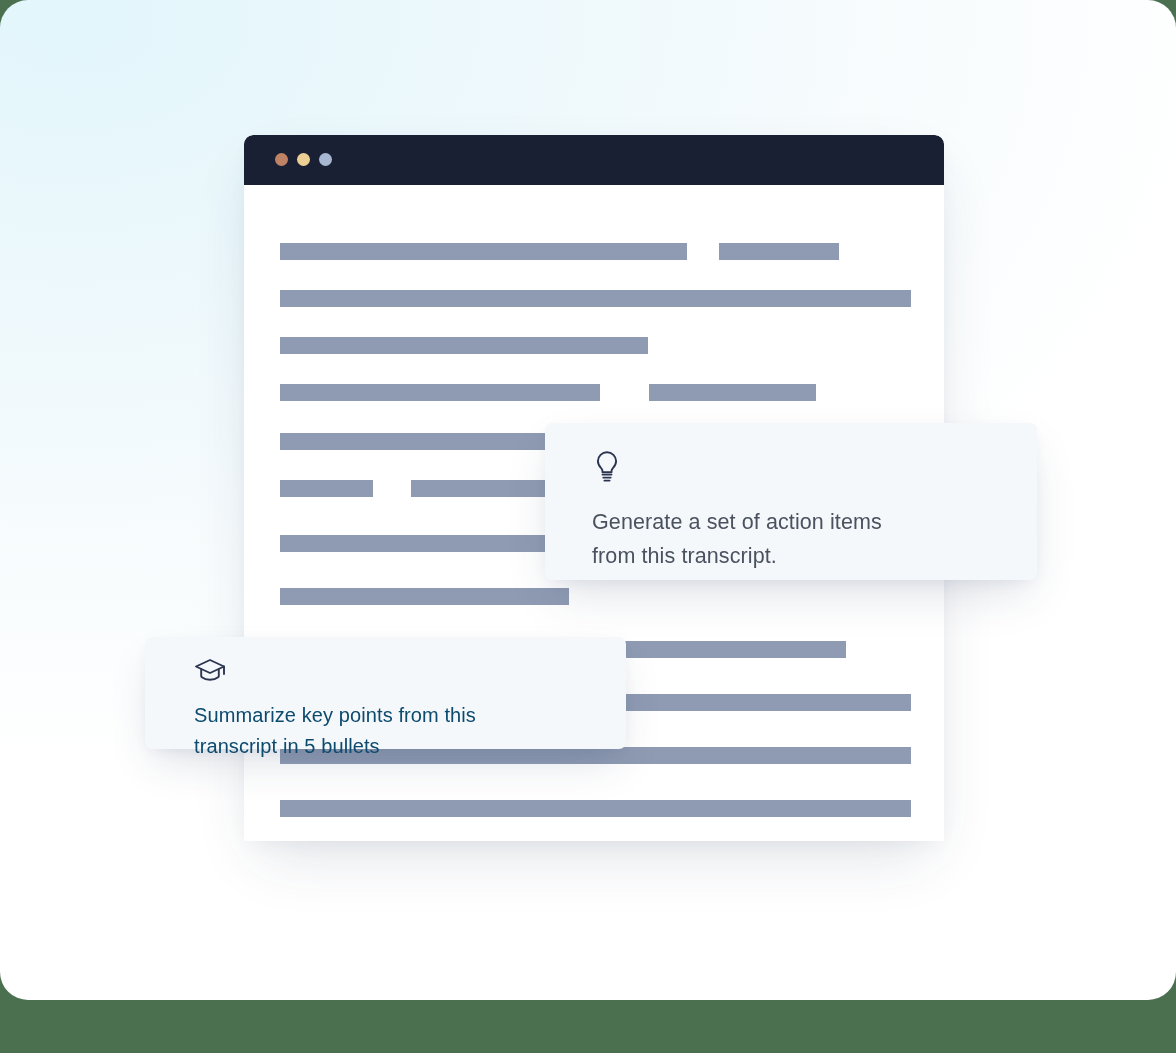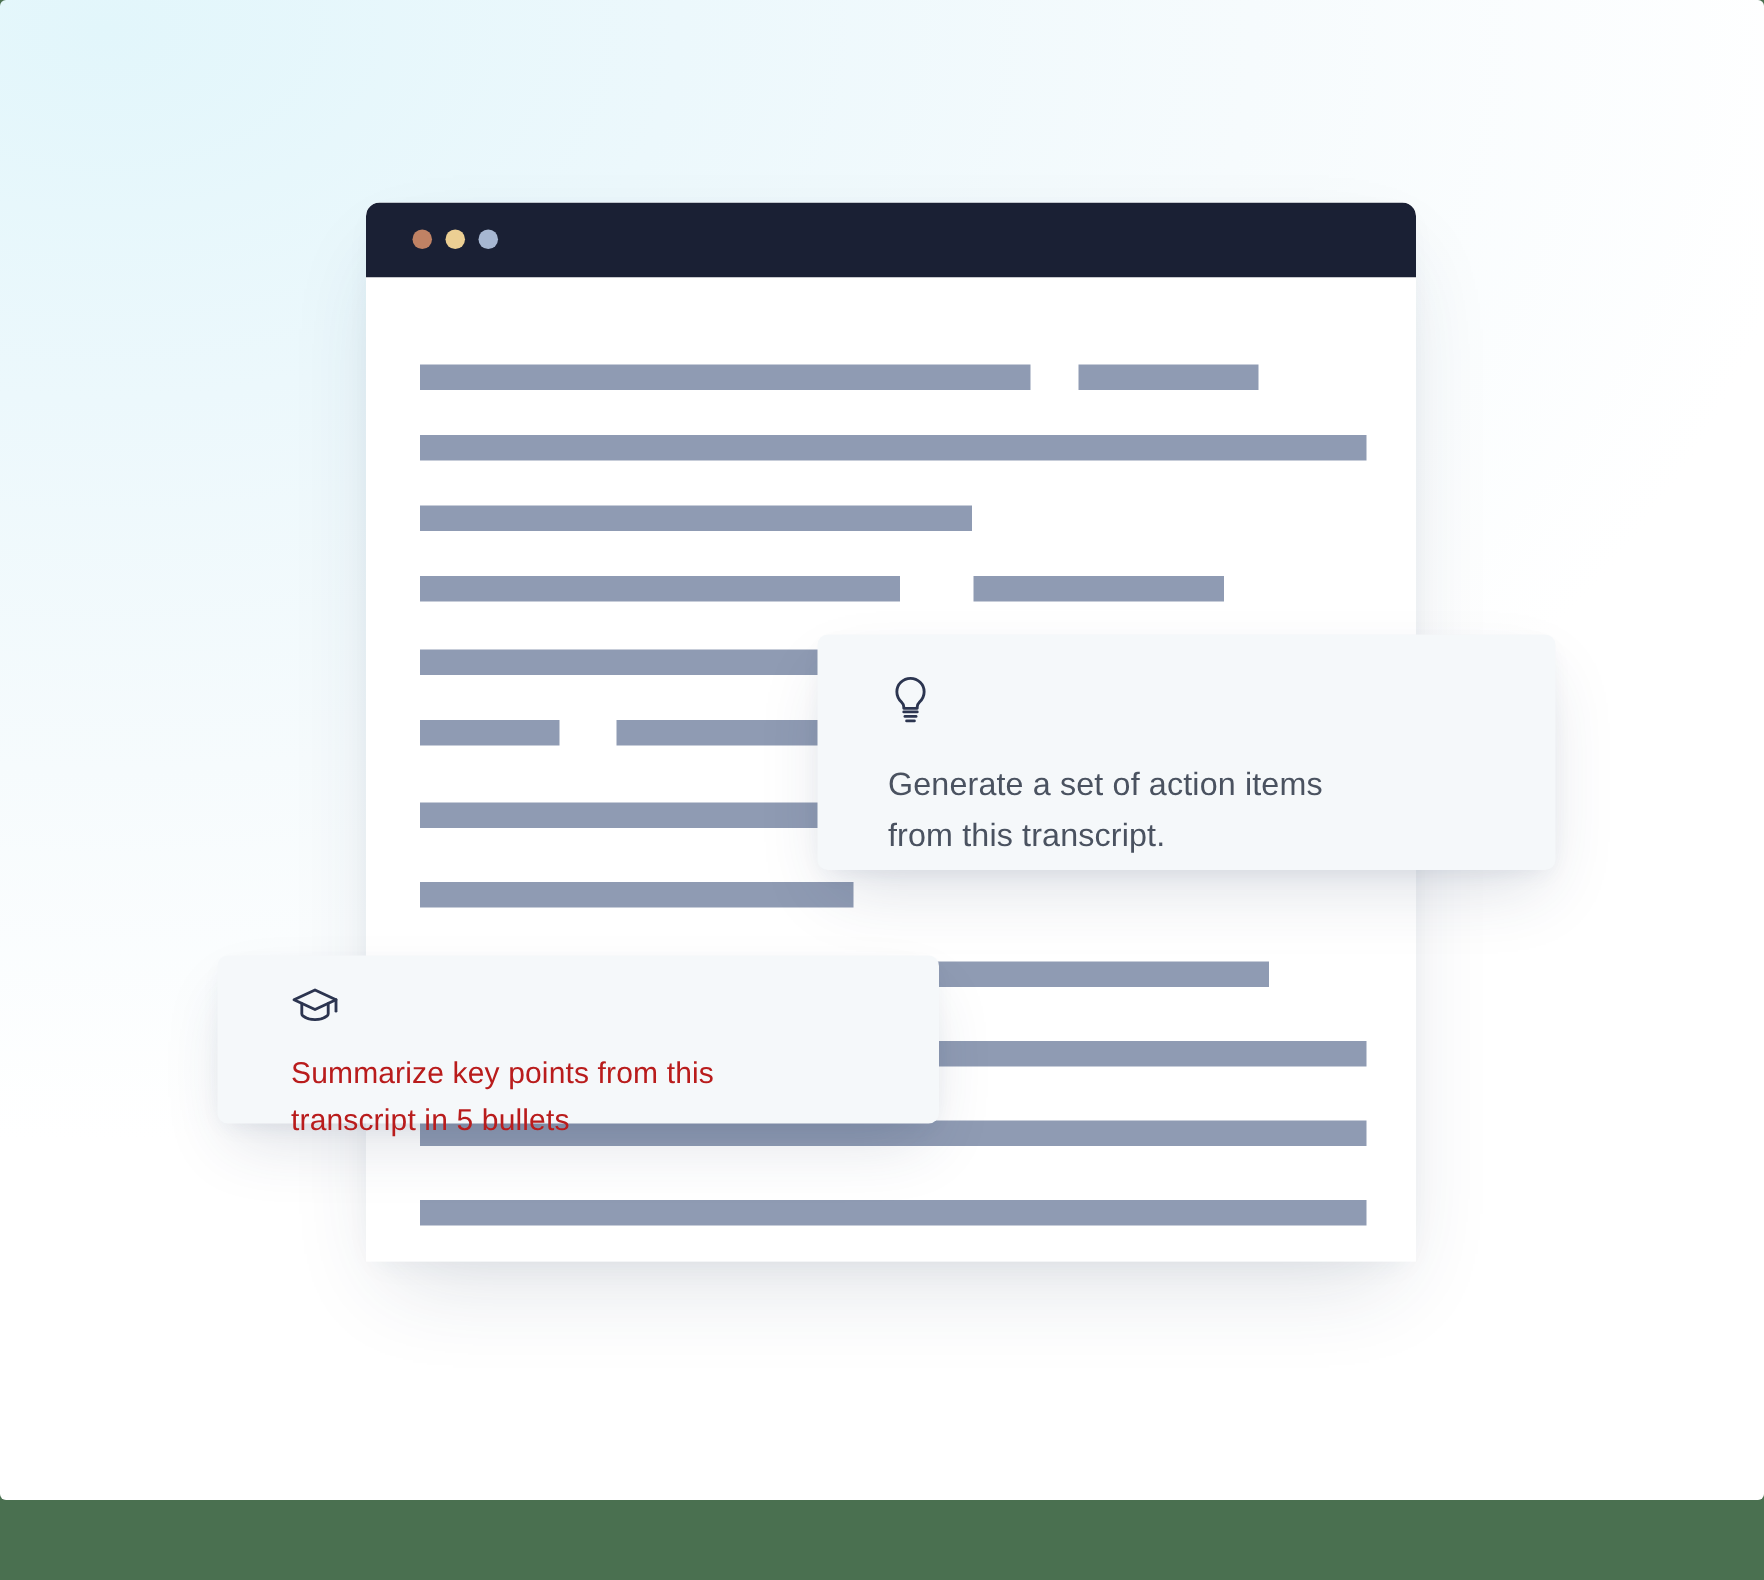--- a/index.html
+++ b/index.html
@@ -14,21 +14,21 @@
     font-family: "Liberation Sans", sans-serif;
   }
 
   
   #page-canvas {
     position: absolute;
     left: 0;
     top: 0;
     width: 1176px;
     height: 1000px;
-    border-radius: 4px;
+    border-radius: 28px;
     background:
       radial-gradient(125% 95% at 6% 2%, #e2f6fb 0%, #ecf8fc 26%, #f6fbfd 52%, #ffffff 78%);
     overflow: hidden;
   }
 
   
   #browser-window {
     position: absolute;
     left: 244px;
     top: 135px;
@@ -161,17 +161,17 @@
   </div>
 
   <div class="prompt-card" id="prompt-card-summarize" style="background: rgb(245, 248, 250);">
     <span class="prompt-icon">
       <svg width="32" height="28" viewBox="0 0 32 28" fill="none" stroke="#2c3550" stroke-width="1.9" stroke-linecap="round" stroke-linejoin="round">
         <path d="M16 3.0 L30 9.5 L16 16.0 L2 9.5 Z"></path>
         <path d="M7.2 12.1v6.8c0 0.5 0.25 1.0 0.7 1.35 1.8 1.45 4.8 2.5 8.1 2.5s6.3-1.05 8.1-2.5c0.45-0.35 0.7-0.85 0.7-1.35v-6.8"></path>
         <path d="M30 9.5v7.6"></path>
       </svg>
     </span>
-    <p class="prompt-text" style="color: #b91c1c;">Summarize key points from this
+    <p class="prompt-text" style="color: #0c4a6e;">Summarize key points from this
 transcript in 5 bullets</p>
   </div>
 
 </div>
 
 </body></html>

